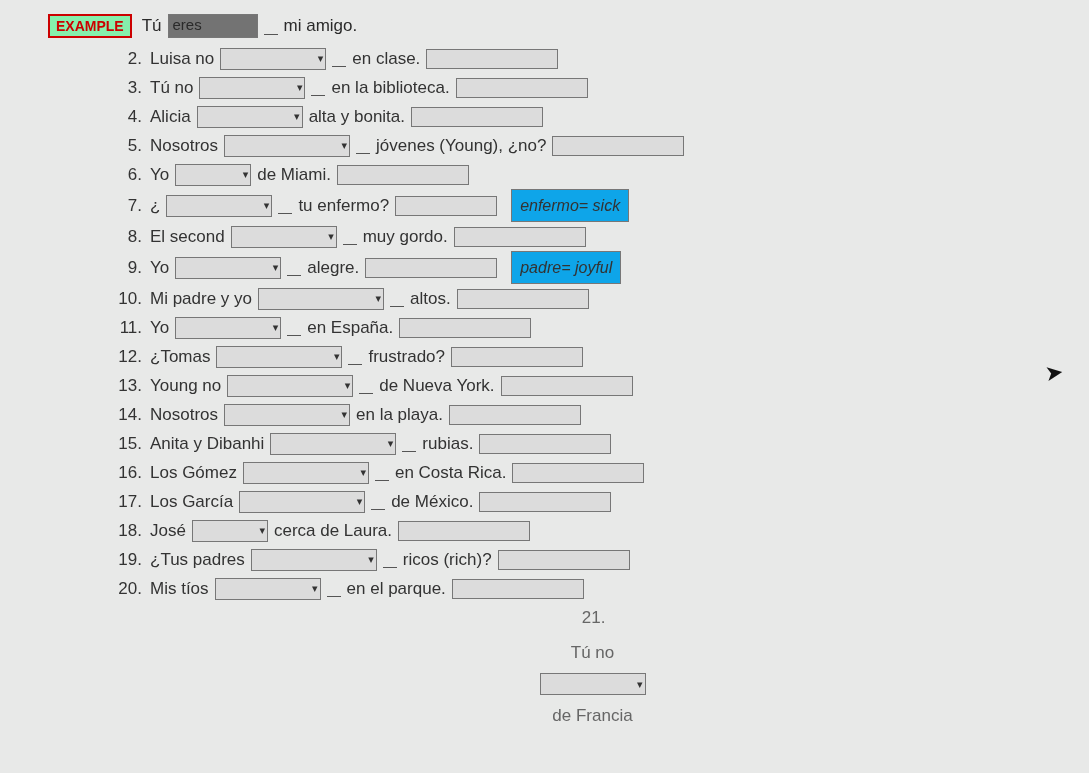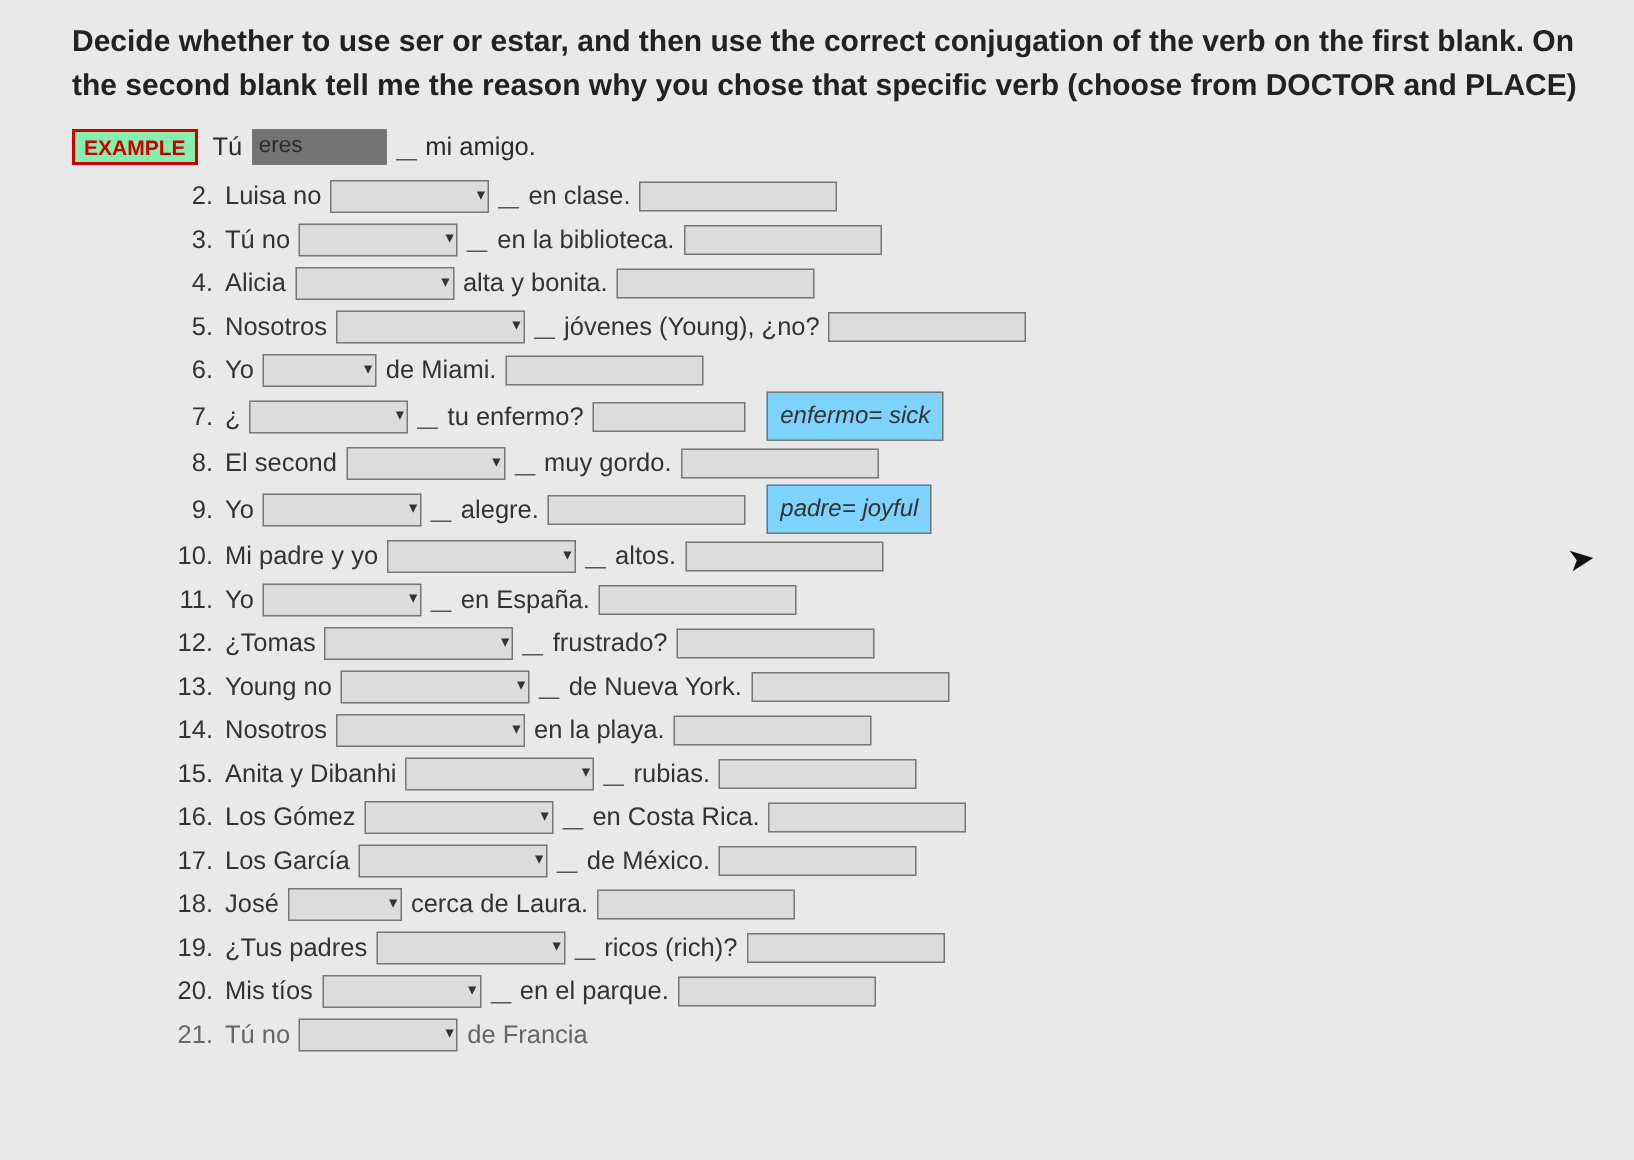--- a/index.html
+++ b/index.html
@@ -99,45 +99,45 @@
   }
   .underline {
     border-bottom: 1px solid #555;
     display: inline-block;
     width: 14px;
     height: 16px;
   }
   .hintbox {
     display: inline-block;
     border: 1px solid #777;
-    background: #7dd3fc;
+    background: #0ea5e9;
     padding: 1px 8px;
     font-style: italic;
     font-size: 16px;
     color: #333;
     margin-left: 8px;
   }
   .cursor {
     position: absolute;
     right: 26px;
     top: 360px;
     font-size: 22px;
     color: #111;
     transform: rotate(-8deg);
   }
   .cutoff {
     color: #666;
+    flex-direction: column;
   }
 </style>
 </head>
 <body>
 
 <div class="page">
 
-  <div class="instructions">Decide whether to use ser or estar, and then use the correct conjugation of the verb on the first blank. On the second blank tell me the reason why you chose that specific verb (choose from DOCTOR and PLACE)</div>
 
   <div class="example-row">
     <span class="example-badge">EXAMPLE</span>
     <span>Tú</span>
     <span class="inputbox">eres</span>
     <span class="underline"></span>
     <span>mi amigo.</span>
   </div>
 
   <div class="question-list">

